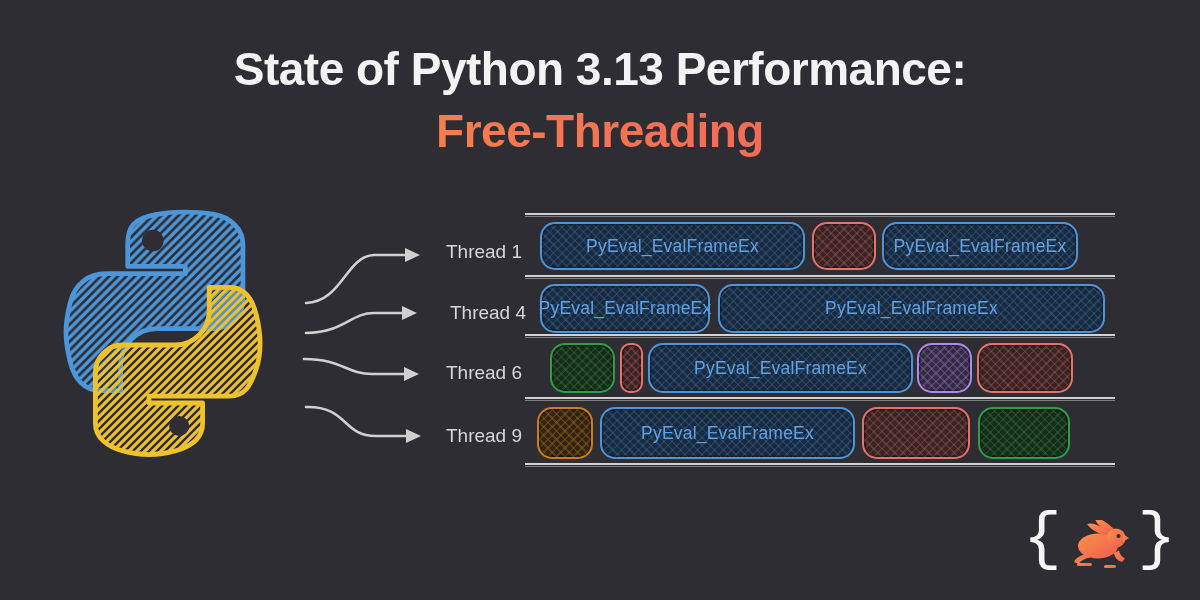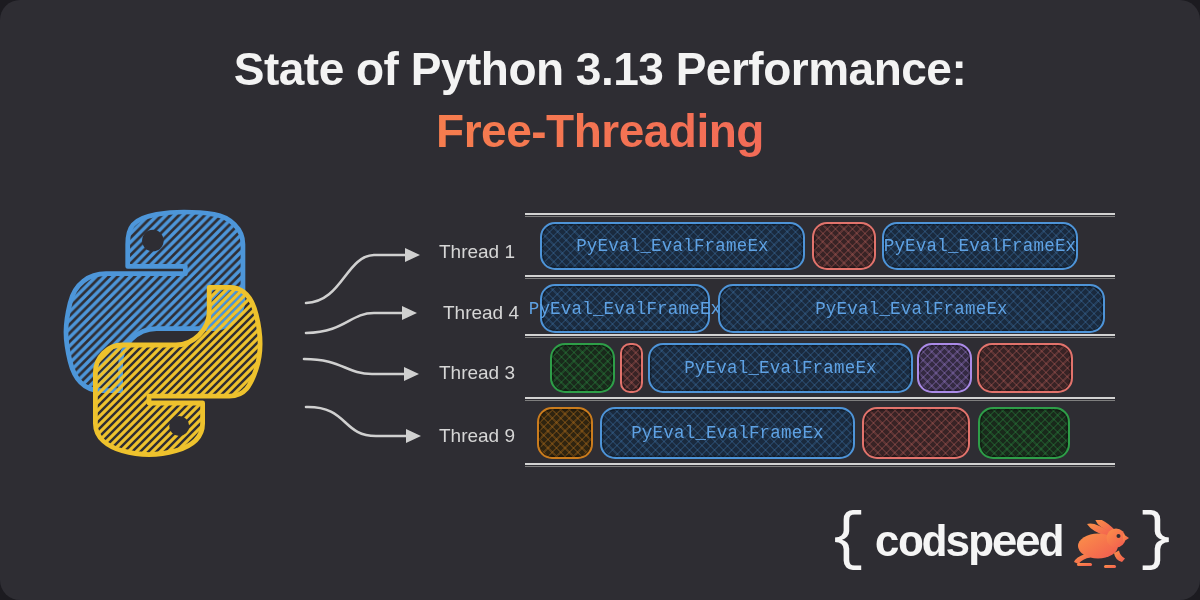--- a/index.html
+++ b/index.html
@@ -1,42 +1,42 @@
 <!DOCTYPE html>
 <html><head>
 <meta charset="utf-8">
 <style>
   html,body{margin:0;padding:0;background:#1c1b20;}
   .canvas{position:relative;width:1200px;height:600px;background:#2e2d33;overflow:hidden;
-          font-family:"Liberation Sans",sans-serif;border-radius:20px;}
+          font-family:"Liberation Sans",sans-serif;}
   
   .title1{position:absolute;top:42px;left:0;right:0;text-align:center;
           font-size:46px;font-weight:700;color:#f3f3f3;letter-spacing:-.5px;}
   .title2{position:absolute;top:104px;left:0;right:0;text-align:center;
           font-size:46px;font-weight:700;letter-spacing:-.5px;
           background:linear-gradient(90deg,#f98b47 15%,#ef5d5e 85%);
           -webkit-background-clip:text;background-clip:text;color:transparent;}
   
   .pylogo{position:absolute;left:55px;top:203px;}
   
   .arrows{position:absolute;left:0;top:0;pointer-events:none;}
   
-  .tlabel{position:absolute;width:90px;color:#d6d6d6;font-size:19px;text-align:center;}
+  .tlabel{position:absolute;width:90px;color:#d6d6d6;font-size:19px;text-align:right;}
   
   .timeline{position:absolute;left:523px;top:213px;width:596px;height:258px;}
   .sep{position:absolute;left:2px;width:590px;height:4px;
        border-top:2px solid #d2d2d2;border-bottom:1px solid #7e7e7e;box-sizing:border-box;}
   .blk{position:absolute;box-sizing:border-box;border:2.5px solid var(--c);
        border-radius:15px;display:flex;align-items:center;justify-content:center;
        color:#5fa2e4;font-size:17.5px;letter-spacing:.2px;
        background-color:var(--bg);
        background-image:
          repeating-linear-gradient(45deg,var(--h) 0 1.5px,transparent 1.5px 6px),
          repeating-linear-gradient(-45deg,var(--h) 0 1.5px,transparent 1.5px 6px);
-       box-shadow:inset 0 0 0 1.5px rgba(0,0,0,.35);font-family:Liberation Mono, monospace;}
+       box-shadow:inset 0 0 0 1.5px rgba(0,0,0,.35);}
   .b-blue  {--c:#4e94d8;--bg:#1a2a3e;--h:rgba(78,148,216,.20);}
   .b-red   {--c:#e2736c;--bg:#382325;--h:rgba(226,115,108,.22);}
   .b-green {--c:#2e9e48;--bg:#19291b;--h:rgba(46,158,72,.26);}
   .b-purple{--c:#ab8be8;--bg:#342a42;--h:rgba(171,139,232,.26);}
   .b-orange{--c:#cb7c1d;--bg:#2f2410;--h:rgba(203,124,29,.28);}
   .sm{border-radius:10px;}
   
   .codspeed{position:absolute;right:24px;top:512px;display:flex;align-items:center;gap:8px;
             color:#f5f5f5;}
   .brace{font-family:"Liberation Mono",monospace;font-size:64px;font-weight:400;
@@ -89,21 +89,21 @@
     <g fill="#d0d0d0">
       <polygon points="420,255 405,248 405,262"></polygon>
       <polygon points="417,313 402,306 402,320"></polygon>
       <polygon points="419,374 404,367 404,381"></polygon>
       <polygon points="421,436 406,429 406,443"></polygon>
     </g>
   </svg>
 
   <div class="tlabel" style="left:432px;top:241px">Thread 1</div>
   <div class="tlabel" style="left:436px;top:302px">Thread 4</div>
-  <div class="tlabel" style="left:432px;top:362px">Thread 3</div>
+  <div class="tlabel" style="left:432px;top:362px">Thread 6</div>
   <div class="tlabel" style="left:432px;top:425px">Thread 9</div>
 
   <div class="timeline">
     <div class="sep" style="top:0"></div>
     <div class="sep" style="top:62px"></div>
     <div class="sep" style="top:121px"></div>
     <div class="sep" style="top:184px"></div>
     <div class="sep" style="top:250px"></div>
 
     <div class="blk b-blue" style="left:17px;top:9px;width:265px;height:48px">PyEval_EvalFrameEx</div>
@@ -120,21 +120,20 @@
     <div class="blk b-red" style="left:454px;top:130px;width:96px;height:50px"></div>
 
     <div class="blk b-orange" style="left:14px;top:194px;width:56px;height:52px"></div>
     <div class="blk b-blue" style="left:77px;top:194px;width:255px;height:52px">PyEval_EvalFrameEx</div>
     <div class="blk b-red" style="left:339px;top:194px;width:108px;height:52px"></div>
     <div class="blk b-green" style="left:455px;top:194px;width:92px;height:52px"></div>
   </div>
 
   <div class="codspeed">
     <span class="brace">{</span>
-    <span class="cstext">codspeed</span>
     <svg width="60" height="48" viewBox="0 0 60 48">
       <defs>
         <linearGradient id="rg" x1="0" y1="0" x2="1" y2="1">
           <stop offset="0" stop-color="#fb9149"></stop>
             <stop offset="1" stop-color="#f15b50"></stop>
         </linearGradient>
       </defs>
       <g fill="url(#rg)">
         <path d="M42,13 Q24,1 17,4 Q22,12 39,17 Z"></path>
         <path d="M46,11 Q32,-3 25,-1 Q27,7 44,14 Z"></path>

